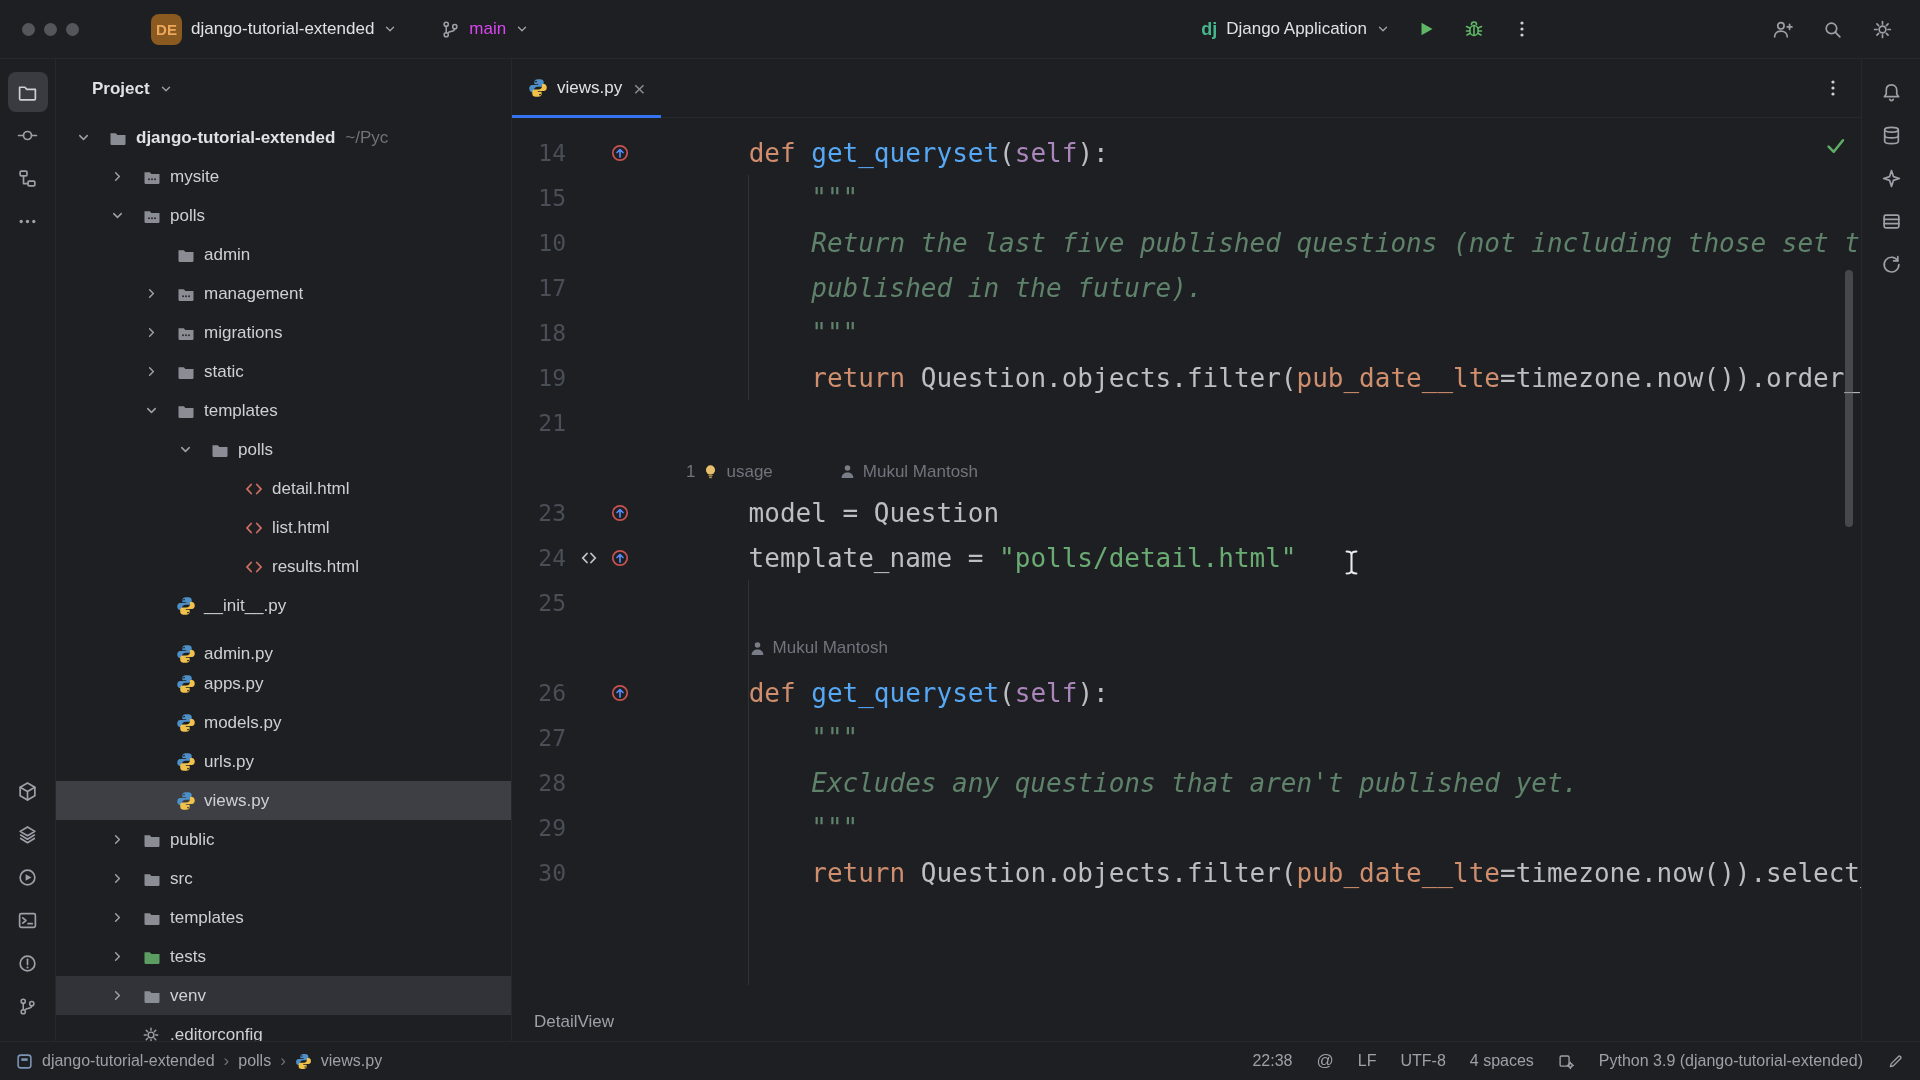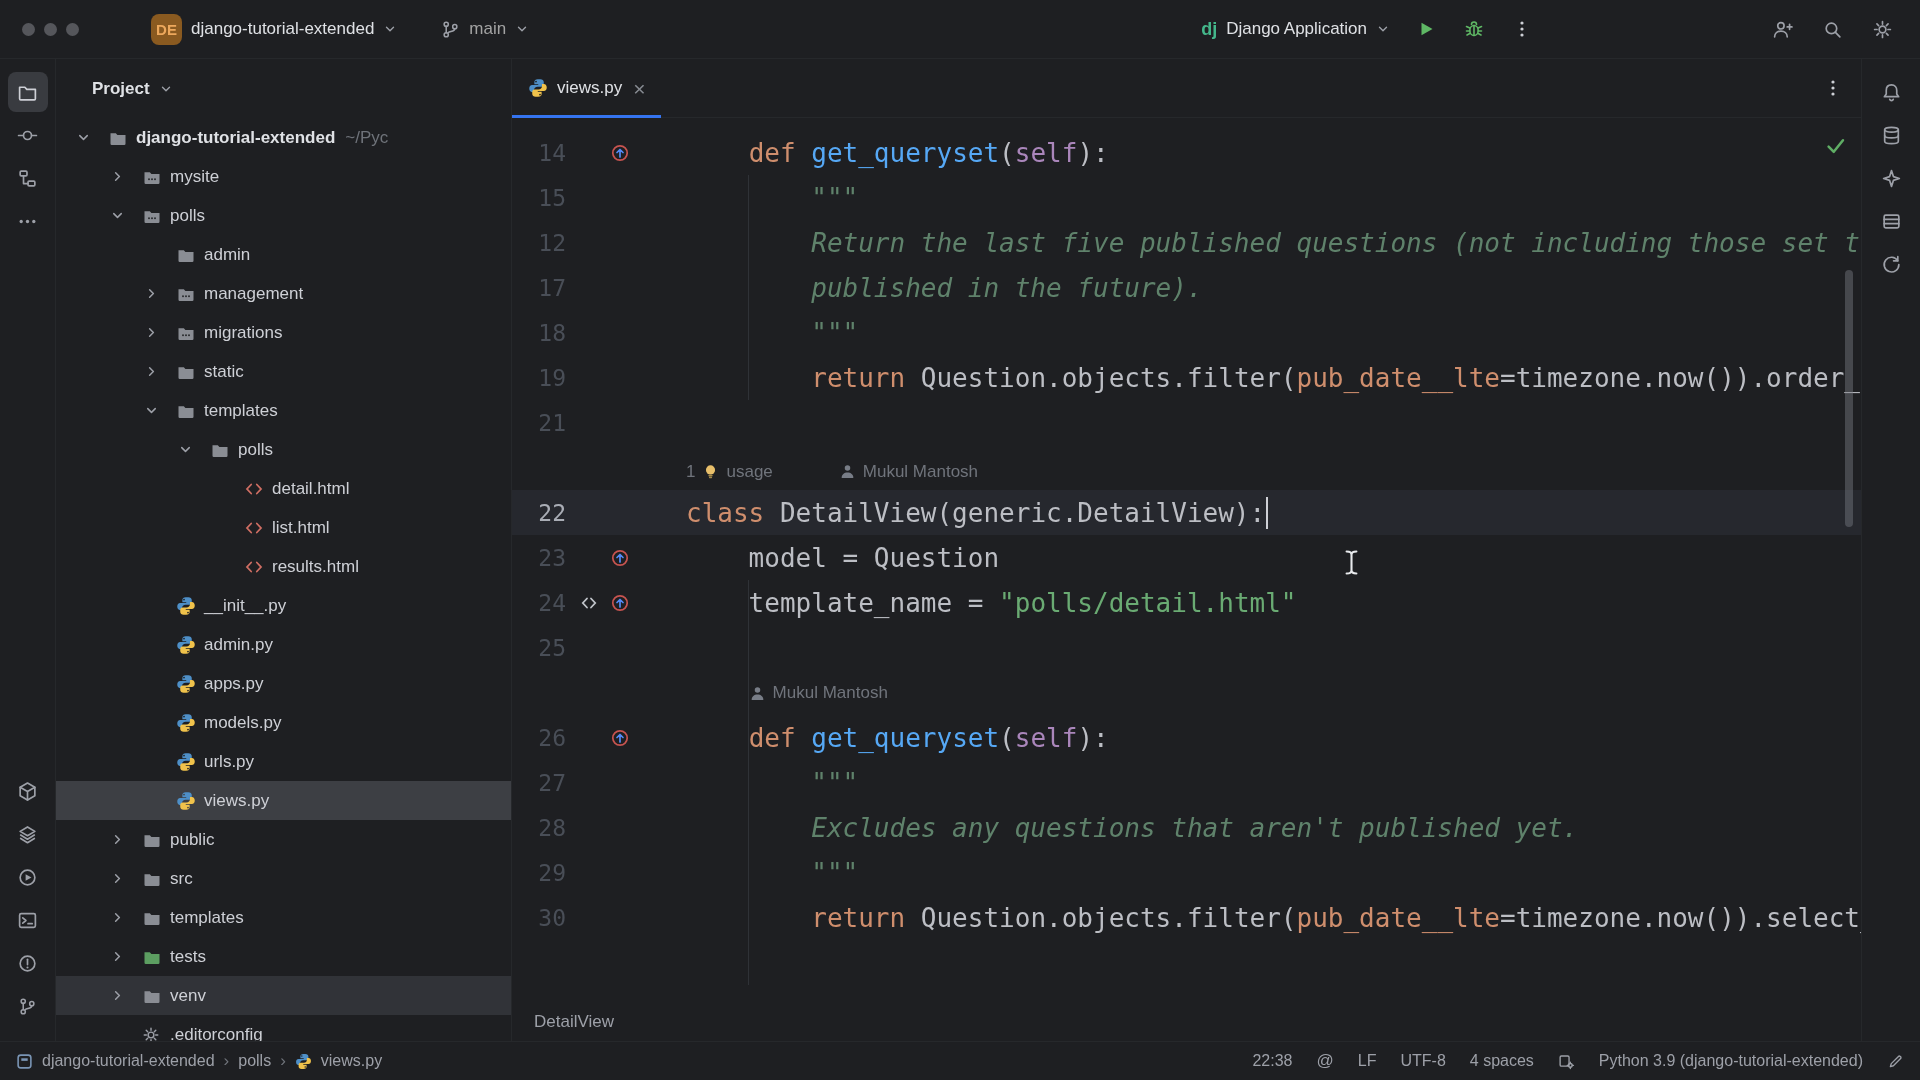--- a/index.html
+++ b/index.html
@@ -4,21 +4,21 @@
 <style>
 *{margin:0;padding:0;box-sizing:border-box}
 html,body{width:1920px;height:1080px;overflow:hidden;background:#1e1f22;color:#ced0d6;font-family:"Liberation Sans",sans-serif}
 .app{position:relative;width:1920px;height:1080px;display:flex;flex-direction:column}
 
 .titlebar{height:59px;flex:none;display:flex;align-items:center;padding:0 14px;border-bottom:1px solid #26282b}
 .traffic{display:flex;gap:9px;padding-left:8px;margin-right:64px}
 .dot{width:13px;height:13px;border-radius:50%;background:#55565b}
 .de-badge{width:31px;height:31px;border-radius:8px;background:#8a5a20;color:#eda85c;font-weight:bold;font-size:15px;display:flex;align-items:center;justify-content:center;flex:none}
 .tb-widget{display:flex;align-items:center;gap:9px;padding:6px 8px;border-radius:8px;font-size:17px;color:#dfe1e5;white-space:nowrap}
-.tb-widget.branch{margin-left:28px;color:#a3a3a3}
+.tb-widget.branch{margin-left:28px;color:#d946ef}
 .tb-center{margin-left:auto;display:flex;align-items:center;gap:8px}
 .tb-right{margin-left:220px;display:flex;align-items:center;gap:10px;padding-right:4px}
 .tb-btn{width:40px;height:40px;border-radius:8px;display:flex;align-items:center;justify-content:center}
 .dj{color:#44b78b;font-weight:bold;font-size:18px}
 
 .main{flex:1;display:flex;min-height:0}
 .rail{flex:none;display:flex;flex-direction:column;align-items:center;padding:10px 0 12px}
 .rail.left{width:56px;border-right:1px solid #26282b}
 .rail.right{width:59px;border-left:1px solid #26282b}
 .rail-btn{width:40px;height:40px;border-radius:8px;display:flex;align-items:center;justify-content:center;margin:3px 0}
@@ -423,21 +423,21 @@
           <div class="trow" style="padding-left: 88px;">
             <span class="chev"></span>
             <span class="ticon">
               <svg viewBox="0 0 16 16" width="20" height="20">
                 <path fill="#4e8fc7" d="M7.9 1C5.9 1 5.1 1.9 5.1 3.2V5h3.1v.6H3.3C1.9 5.6 1 6.7 1 8.4s.9 2.9 2.3 2.9h1.5V9.7c0-1.6 1.2-2.8 2.8-2.8h3.1c1.2 0 1.9-.8 1.9-1.9V3.2C12.6 1.9 11.5 1 9.9 1zm-1.5 1.1a.7.7 0 1 1 0 1.4.7.7 0 0 1 0-1.4z"></path>
                 <path fill="#f0c24b" d="M8.1 15c2 0 2.8-.9 2.8-2.2V11H7.8v-.6h4.9c1.4 0 2.3-1.1 2.3-2.8s-.9-2.9-2.3-2.9h-1.5v1.6c0 1.6-1.2 2.8-2.8 2.8H5.3c-1.2 0-1.9.8-1.9 1.9v1.8C3.4 14.1 4.5 15 6.1 15zm1.5-1.1a.7.7 0 1 1 0-1.4.7.7 0 0 1 0 1.4z"></path>
               </svg>
             </span>
             <span class="tlabel">__init__.py</span>
           </div>
-          <div class="trow" style="padding-left: 88px;">
+          <div class="trow" style="padding-left: 88px; align-items: flex-end;">
             <span class="chev"></span>
             <span class="ticon">
               <svg viewBox="0 0 16 16" width="20" height="20">
                 <path fill="#4e8fc7" d="M7.9 1C5.9 1 5.1 1.9 5.1 3.2V5h3.1v.6H3.3C1.9 5.6 1 6.7 1 8.4s.9 2.9 2.3 2.9h1.5V9.7c0-1.6 1.2-2.8 2.8-2.8h3.1c1.2 0 1.9-.8 1.9-1.9V3.2C12.6 1.9 11.5 1 9.9 1zm-1.5 1.1a.7.7 0 1 1 0 1.4.7.7 0 0 1 0-1.4z"></path>
                 <path fill="#f0c24b" d="M8.1 15c2 0 2.8-.9 2.8-2.2V11H7.8v-.6h4.9c1.4 0 2.3-1.1 2.3-2.8s-.9-2.9-2.3-2.9h-1.5v1.6c0 1.6-1.2 2.8-2.8 2.8H5.3c-1.2 0-1.9.8-1.9 1.9v1.8C3.4 14.1 4.5 15 6.1 15zm1.5-1.1a.7.7 0 1 1 0-1.4.7.7 0 0 1 0 1.4z"></path>
               </svg>
             </span>
             <span class="tlabel">admin.py</span>
           </div>
           <div class="trow" style="padding-left: 88px;">
@@ -599,21 +599,21 @@
               </div>
               <div class="ecode"><span style="color: rgb(188, 190, 196);">    </span><span style="color: rgb(207, 142, 109);">def </span><span style="color: rgb(86, 168, 245);">get_queryset</span><span style="color: rgb(188, 190, 196);">(</span><span style="color: rgb(170, 134, 187);">self</span><span style="color: rgb(188, 190, 196);">):</span></div>
             </div>
             <div class="erow">
               <div class="lnum">15</div>
               <div class="g1"></div>
               <div class="g2"></div>
               <div class="ecode"><span style="color: rgb(95, 130, 107); font-style: italic;">        """</span></div>
             </div>
             <div class="erow">
-              <div class="lnum">12</div>
+              <div class="lnum">10</div>
               <div class="g1"></div>
               <div class="g2"></div>
               <div class="ecode"><span style="color: rgb(95, 130, 107); font-style: italic;">        Return the last five published questions (not including those set to be</span></div>
             </div>
             <div class="erow">
               <div class="lnum">17</div>
               <div class="g1"></div>
               <div class="g2"></div>
               <div class="ecode"><span style="color: rgb(95, 130, 107); font-style: italic;">        published in the future).</span></div>
             </div>
@@ -651,26 +651,20 @@
                   <span>usage</span>
                   <span style="display: inline-block; width: 52px;"></span>
                   <span>
                     <svg viewBox="0 0 16 16" width="17" height="17">
                       <circle cx="8" cy="4.8" r="2.6" fill="#787d87"></circle>
                       <path d="M2.5 14c0-3.2 2.4-5 5.5-5s5.5 1.8 5.5 5z" fill="#787d87"></path>
                     </svg>
                   </span>
                   <span>Mukul Mantosh</span>
                 </span></div>
-            </div>
-            <div class="erow cur">
-              <div class="lnum">22</div>
-              <div class="g1"></div>
-              <div class="g2"></div>
-              <div class="ecode"><span style="color: rgb(207, 142, 109);">class </span><span style="color: rgb(188, 190, 196);">DetailView(generic.DetailView):</span><span class="caret"></span></div>
             </div>
             <div class="erow">
               <div class="lnum">23</div>
               <div class="g1"></div>
               <div class="g2">
                 <svg viewBox="0 0 20 20" width="20" height="20">
                   <circle cx="10" cy="10" r="7.2" stroke="#c75450" stroke-width="1.7" fill="none"></circle>
                   <path d="M10 14V6.8M7 9.5 10 6.5l3 3" stroke="#548af7" stroke-width="1.7" fill="none" stroke-linecap="round" stroke-linejoin="round"></path>
                 </svg>
               </div>

